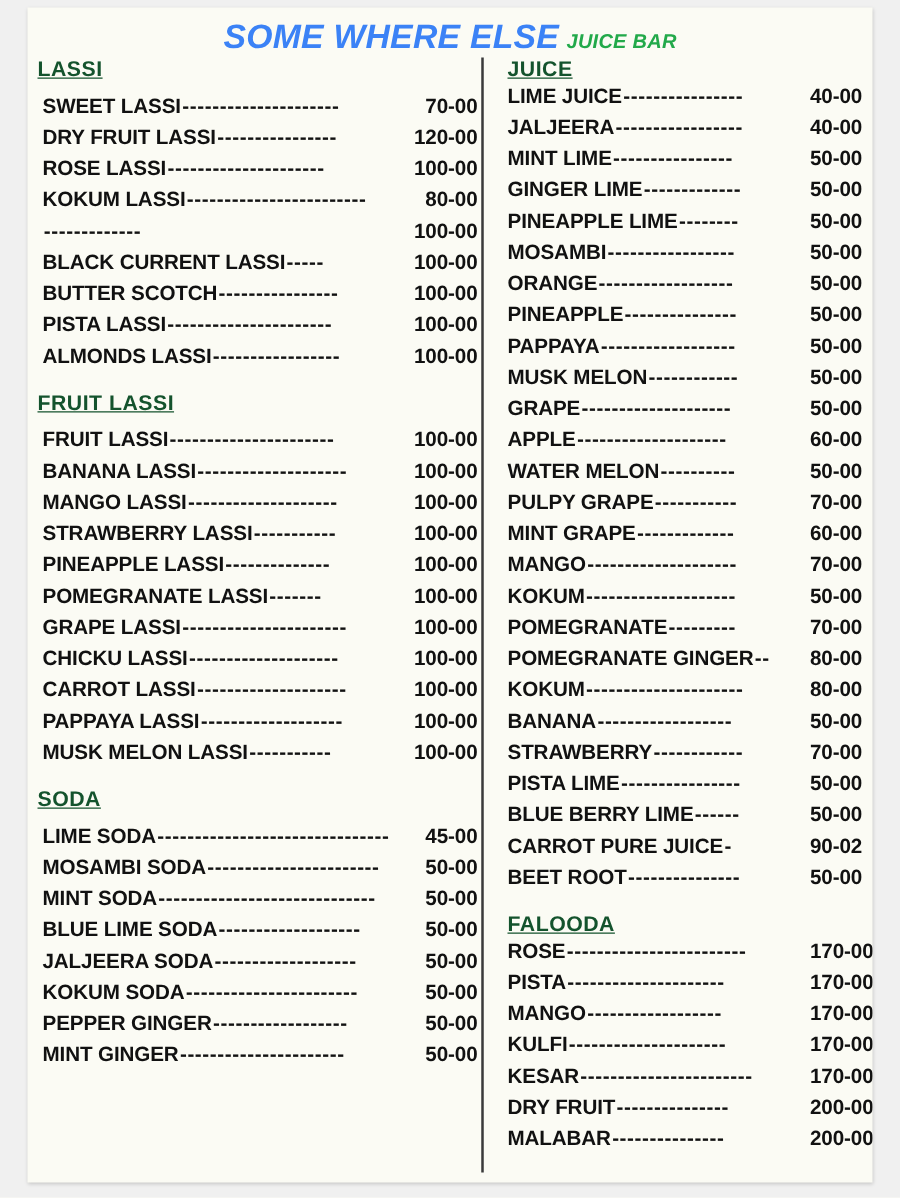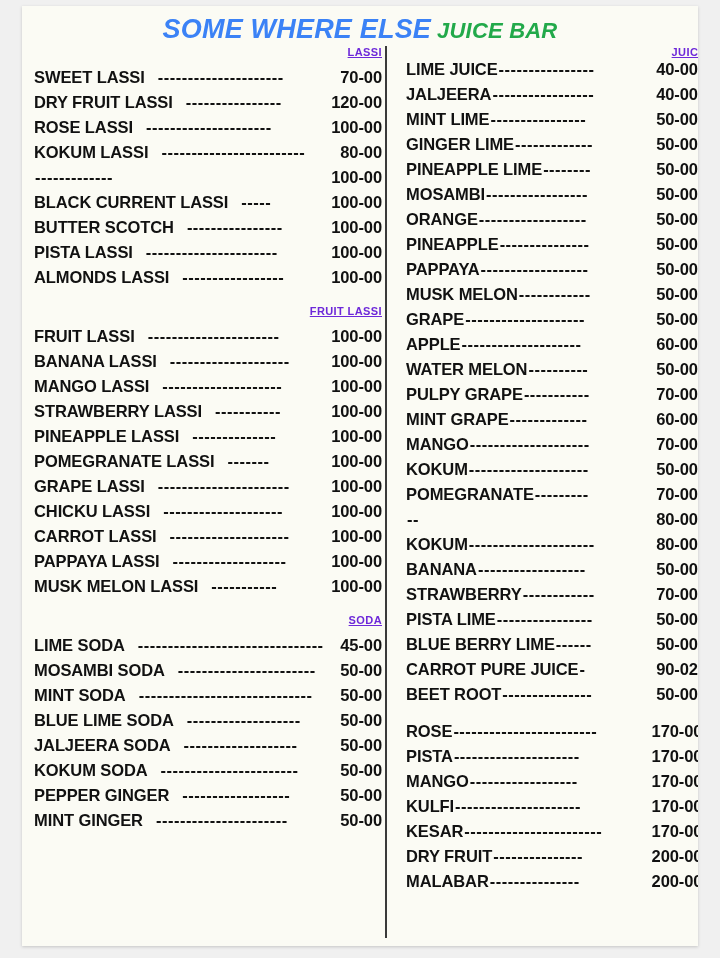--- a/index.html
+++ b/index.html
@@ -35,21 +35,21 @@
     white-space: nowrap;
   }
   .brand-main {
     font-size: 27px;
     font-weight: bold;
     font-style: italic;
     color: #3b82f6;
     letter-spacing: 0.2px;
   }
   .brand-sub {
-    font-size: 22px;
+    font-size: 16px;
     font-weight: bold;
     font-style: italic;
     color: #22a94a;
     letter-spacing: 0.2px;
     margin-left: 6px;
   }
 
   
   .col-divider {
     position: absolute;
@@ -62,24 +62,24 @@
 
   
   .col {
     position: absolute;
     top: 40px;
   }
   .col-left  { left: 8px;   width: 352px; }
   .col-right { left: 384px; width: 300px; }
 
   .section-title {
-    text-align: right;
-    font-size: 11px;
+    text-align: left;
+    font-size: 17px;
     font-weight: bold;
-    color: #6d28d9;
+    color: #14532d;
     text-decoration: underline;
     letter-spacing: 0.4px;
   }
 
   .items {
     list-style: none;
     margin: 0;
     padding: 0;
   }
 
@@ -96,26 +96,26 @@
   .item-dots {
     flex: 1 1 auto;
     overflow: hidden;
     letter-spacing: 0.5px;
     font-weight: bold;
     margin: 0 1px;
   }
   .item-price { flex: 0 0 auto; }
 
   
-  .col-left  .item-row { height: 25px; padding-left: 4px; gap: 12px; }
+  .col-left  .item-row { height: 25px; padding-left: 4px; }
   .col-left  .section-title { margin-bottom: 4px; }
 
   
   .col-right .item-row { height: 25px; }
-  .col-right .item-price { min-width: 58px; text-align: center; }
+  .col-right .item-price { min-width: 58px; text-align: left; }
   .col-right .section-title { margin-bottom: 2px; }
 
   .gap-sm { height: 6px; }
   .gap-md { height: 12px; }
 </style>
 </head>
 <body>
 
 <div class="menu-card">
 
@@ -367,20 +367,21 @@
           <span class="item-name">KOKUM</span>
           <span class="item-dots">--------------------</span>
           <span class="item-price">50-00</span>
         </li>
         <li class="item-row">
           <span class="item-name">POMEGRANATE</span>
           <span class="item-dots">---------</span>
           <span class="item-price">70-00</span>
         </li>
         <li class="item-row">
+          <span class="item-name">POMEGRANATE GINGER</span>
           <span class="item-dots">--</span>
           <span class="item-price">80-00</span>
         </li>
         <li class="item-row">
           <span class="item-name">KOKUM</span>
           <span class="item-dots">---------------------</span>
           <span class="item-price">80-00</span>
         </li>
         <li class="item-row">
           <span class="item-name">BANANA</span>
@@ -407,20 +408,21 @@
           <span class="item-dots">-</span>
           <span class="item-price">90-02</span>
         </li>
         <li class="item-row">
           <span class="item-name">BEET ROOT</span>
           <span class="item-dots">---------------</span>
           <span class="item-price">50-00</span>
         </li>
       </ul>
       <div class="gap-md"></div>
+      <div class="section-title">FALOODA</div>
       <ul class="items">
         <li class="item-row">
           <span class="item-name">ROSE</span>
           <span class="item-dots">------------------------</span>
           <span class="item-price">170-00</span>
         </li>
         <li class="item-row">
           <span class="item-name">PISTA</span>
           <span class="item-dots">---------------------</span>
           <span class="item-price">170-00</span>

